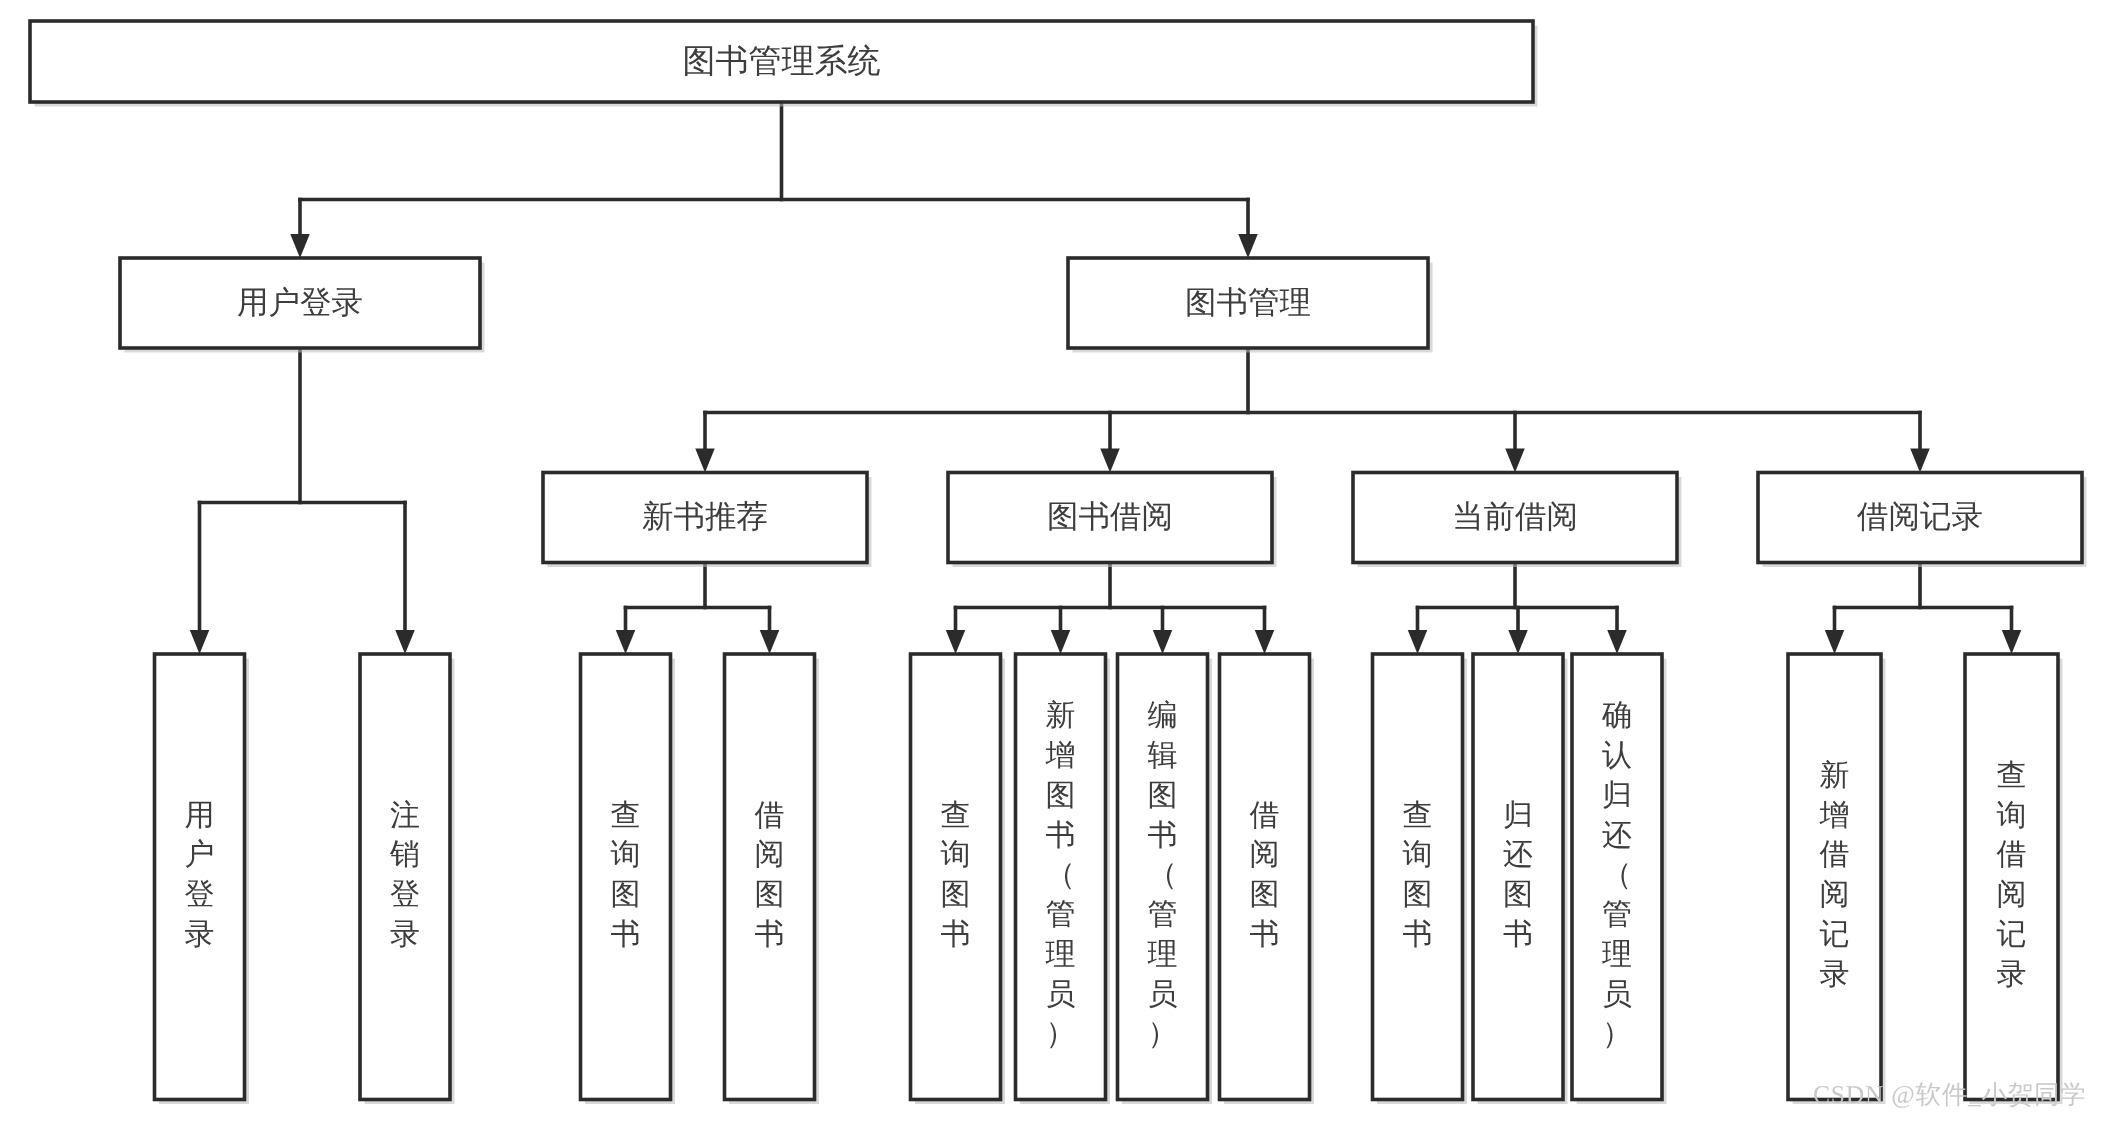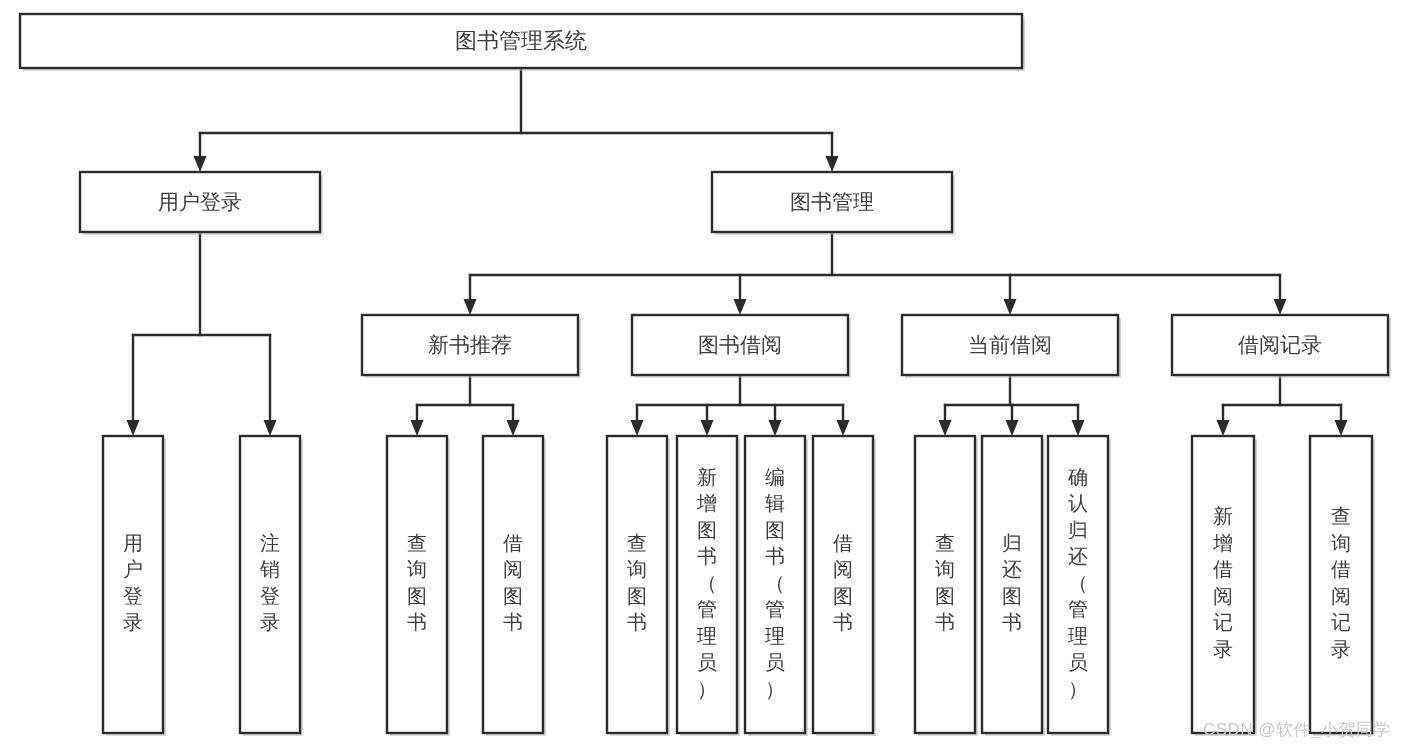--- a/index.html
+++ b/index.html
@@ -22,21 +22,21 @@
     font-family:"Liberation Sans","DejaVu Sans",sans-serif;
     text-anchor:middle;
     dominant-baseline:middle;
   }
   .label-h{font-size:21px;}
   .label-h-root{font-size:22px;}
   .label-v{font-size:20px;}
   .watermark{
     position:absolute;
     right:14px;bottom:6px;
-    font-family:Liberation Sans, sans-serif;
+    font-family:Liberation Serif, serif;
     font-size:17px;
     color:#c9c9c9;
     letter-spacing:.5px;
     white-space:nowrap;
     user-select:none;
   }
 </style>
 </head>
 <body>
 

